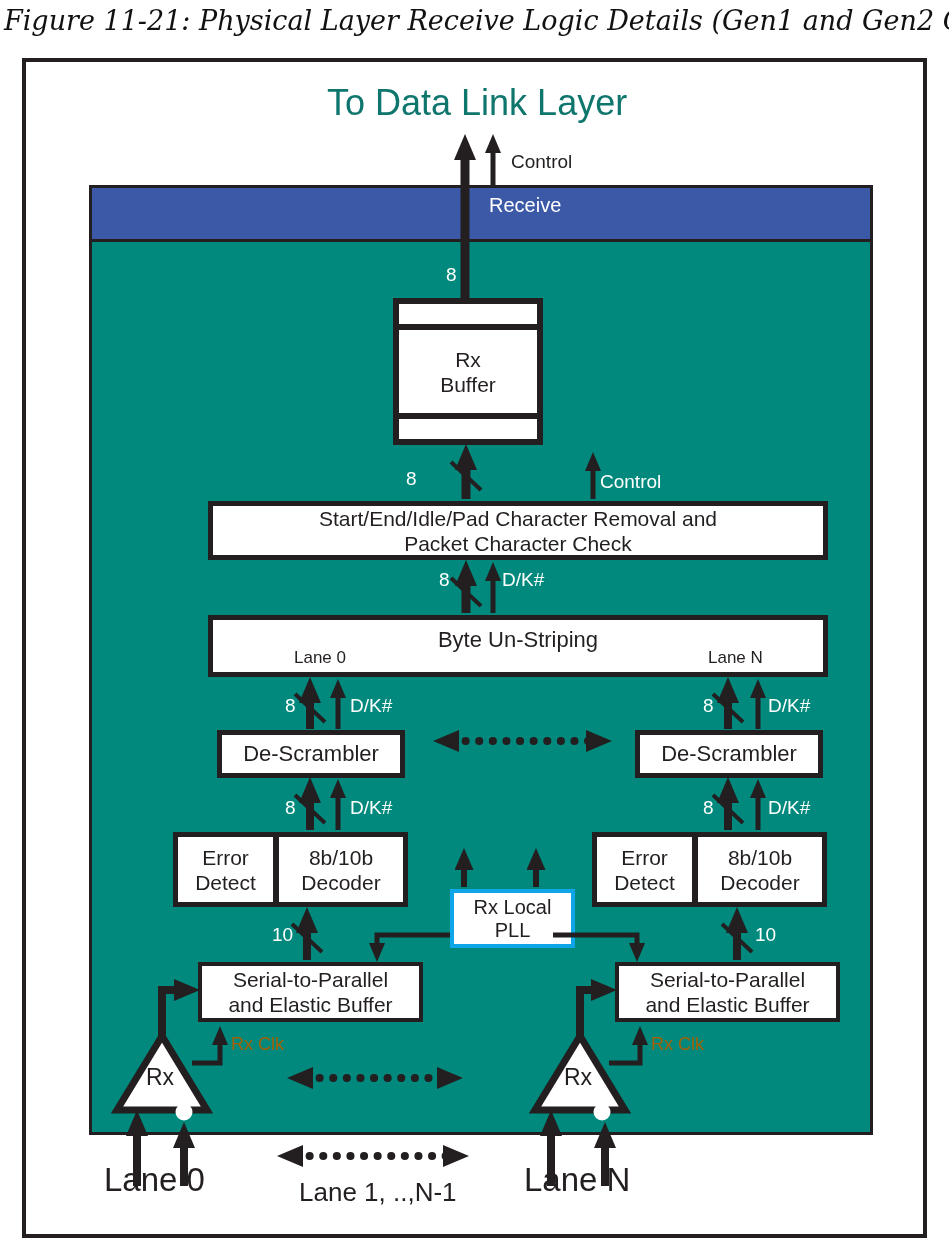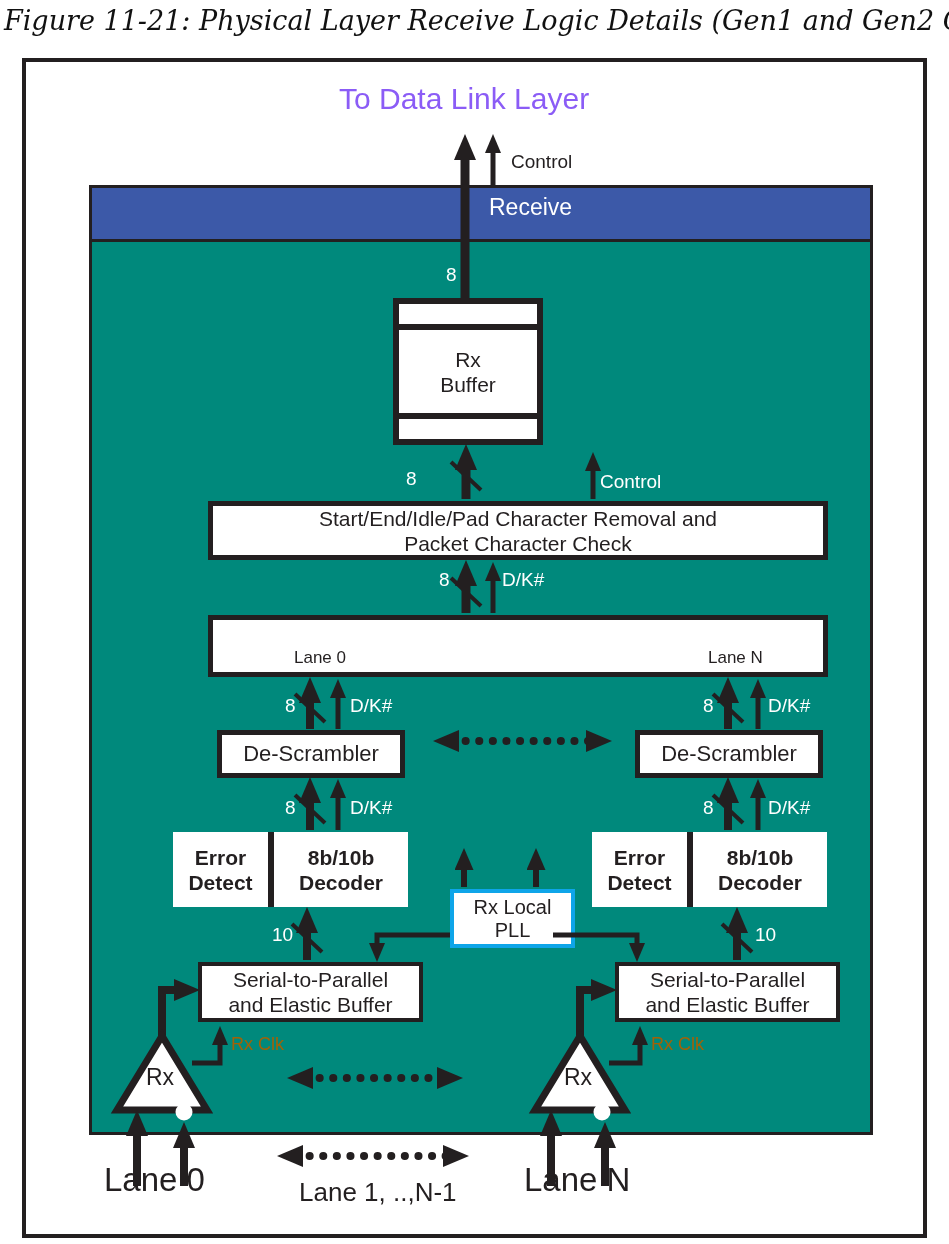--- a/index.html
+++ b/index.html
@@ -23,32 +23,32 @@
   #rx-buffer .strip-bot{flex:0 0 20px;border-top:6px solid #231F20;}
   #rx-buffer .mid{flex:1;display:flex;flex-direction:column;align-items:center;
                   justify-content:center;font-size:21px;line-height:25px;}
   #sei-box{left:208px;top:501px;width:620px;height:59px;font-size:21px;line-height:25px;}
   #byte-box{left:208px;top:615px;width:620px;height:62px;position:absolute;background:#fff;
             border:5px solid #231F20;box-sizing:border-box;}
   #byte-title{position:absolute;left:0;top:7px;width:100%;text-align:center;font-size:22px;}
   .lane-tag{position:absolute;bottom:4px;font-size:17px;}
   .descrambler{width:188px;height:48px;font-size:22px;}
   .comb{position:absolute;width:235px;height:75px;background:#231F20;box-sizing:border-box;
-        display:flex;gap:6px;font-weight:bold;}
+        padding:5px;display:flex;gap:6px;}
   .comb .cell{background:#fff;display:flex;flex-direction:column;align-items:center;
               justify-content:center;font-size:21px;line-height:25px;}
   .comb .c1{flex:0 0 95px;}
   .comb .c2{flex:1;}
   #pll-box{left:450px;top:889px;width:125px;height:59px;border:4px solid #0ea5e9;
            font-size:20px;line-height:23px;}
   .s2p{width:225px;height:60px;border:4px solid #231F20;font-size:21px;line-height:25px;}
   .lbl{font-size:19px;color:#fff;white-space:nowrap;}
   .lblk{font-size:19px;color:#231F20;white-space:nowrap;}
-  #lbl-receive{font-size:23px;color:#fff;}
-  #lbl-todll{font-size:30px;color:#8b5cf6;margin-left:12px;}
+  #lbl-receive{font-size:20px;color:#fff;}
+  #lbl-todll{font-size:36px;color:#0f766e;}
   .rx-amp-lbl{font-size:23px;color:#231F20;}
   .lane-big{font-size:33px;color:#231F20;white-space:nowrap;}
   #lbl-lanerange{font-size:26px;color:#231F20;white-space:nowrap;}
   .rxclk{font-size:18px;color:#a16207;white-space:nowrap;}
   #svg-layer{position:absolute;left:0;top:0;width:949px;height:1244px;pointer-events:none;}
   .txt{z-index:3;}
 </style>
 </head>
 <body>
 
@@ -70,20 +70,21 @@
     </div>
     <div class="strip-bot"></div>
   </div>
 
   <div id="sei-box" class="abs wbox">
     <span>Start/End/Idle/Pad Character Removal and</span>
     <span>Packet Character Check</span>
   </div>
 
   <div id="byte-box">
+    <div id="byte-title">Byte Un-Striping</div>
     <span class="lane-tag" style="left:81px;">Lane 0</span>
     <span class="lane-tag" style="left:495px;">Lane N</span>
   </div>
 
   <div class="abs wbox descrambler" style="left:217px;top:730px;">
     <span>De-Scrambler</span>
   </div>
   <div class="abs wbox descrambler" style="left:635px;top:730px;">
     <span>De-Scrambler</span>
   </div>

